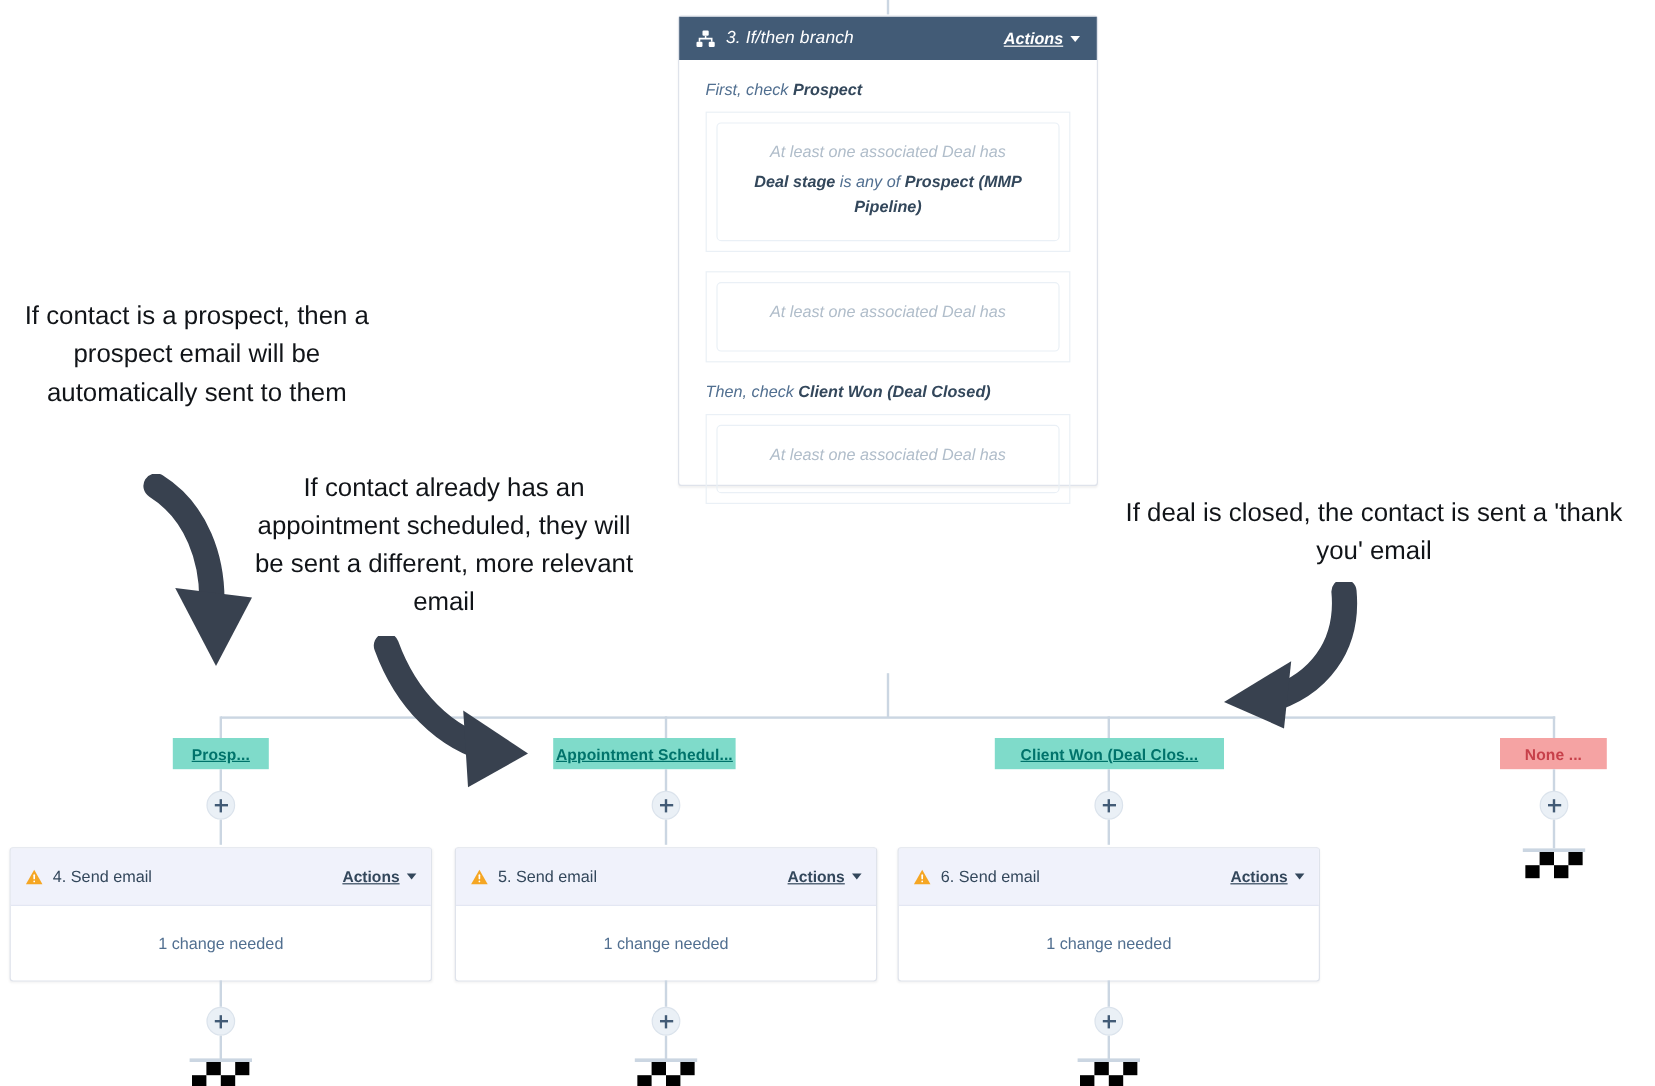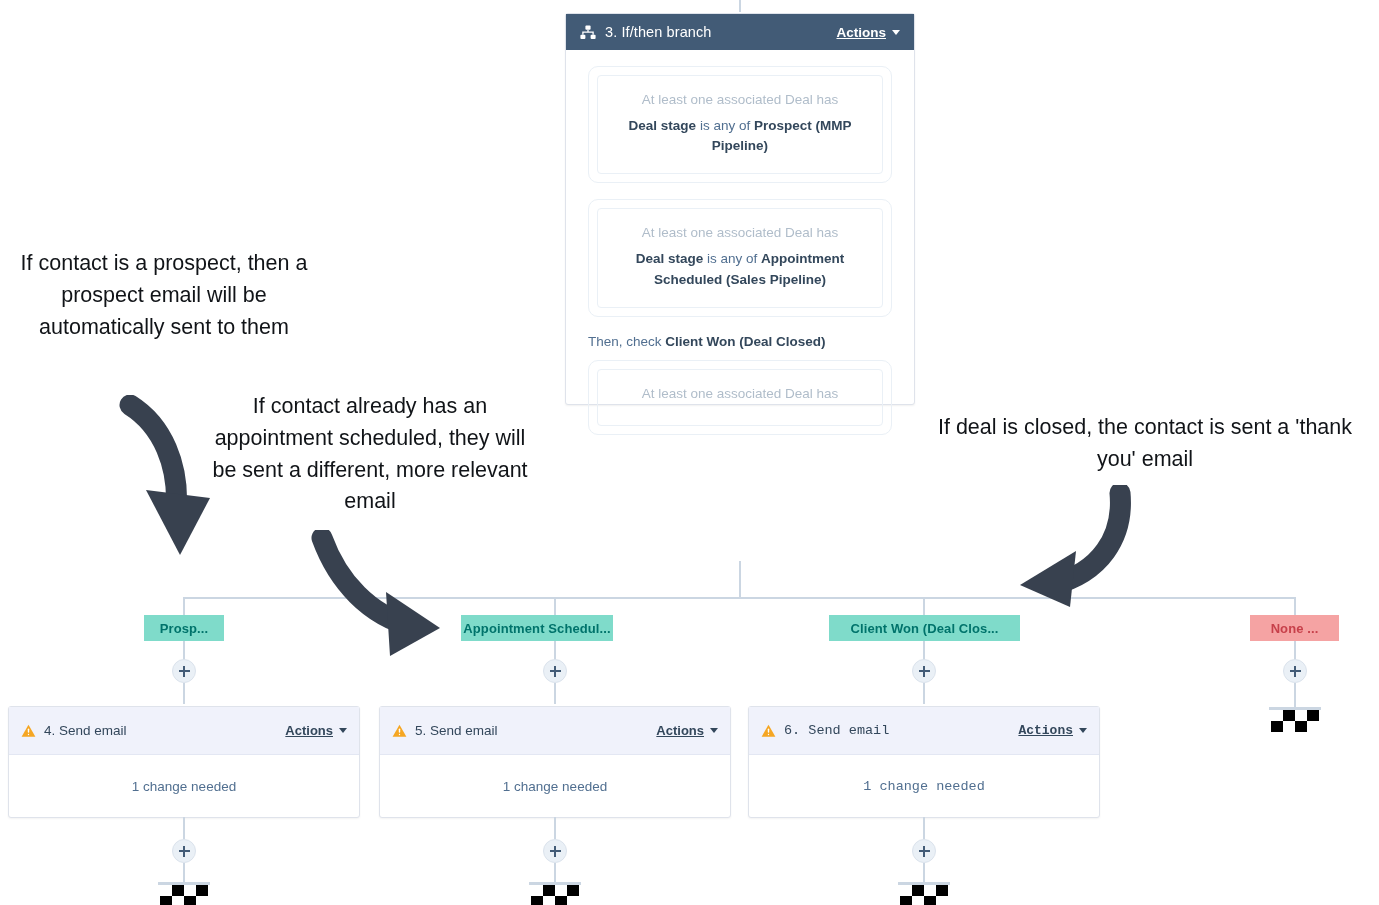--- a/index.html
+++ b/index.html
@@ -40,41 +40,41 @@
   .caret {
     width: 0; height: 0; border-left: 4.5px solid transparent;
     border-right: 4.5px solid transparent; border-top: 5px solid currentColor;
   }
   .branch-body { padding: 16px 22px 18px 22px; }
   .check-label {
     font-size: 13.5px; color: #516f90; margin-bottom: 8px; line-height: 1.4;
   }
   .check-label b { color: #33475b; font-weight: 700; }
   .cond-outer {
-    border: 1px solid #eaf0f6; border-radius: 10px; padding: 8px;
+    border: 1px solid #eaf0f6; border-radius: 0; padding: 8px;
     margin-bottom: 16px;
   }
   .cond-outer:last-child { margin-bottom: 0; }
   .cond-inner {
     border: 1px solid #eaf0f6; border-radius: 4px;
     padding: 14px 16px 16px 16px; text-align: center;
   }
   .cond-top { font-size: 13.5px; color: #b0bdca; margin-bottom: 6px; line-height: 1.45; }
   .cond-main { font-size: 13.5px; color: #33475b; line-height: 1.55; }
   .cond-main b { font-weight: 700; }
   .cond-main .muted { color: #516f90; font-weight: 400; }
 
   
   .pill {
     position: absolute; height: 26px;
     display: flex; align-items: center; justify-content: center;
     font-size: 13px; font-weight: 700; letter-spacing: .1px;
     white-space: nowrap; overflow: hidden; cursor: pointer;
   }
-  .pill.teal { background: #7fdbca; color: #00736b; }
+  .pill.teal { background: #7fdbca; color: #00736b; text-decoration: underline; }
   .pill.red  { background: #f5a3a3; color: #c7404a; }
 
   
   .plus {
     position: absolute; width: 24px; height: 24px; border-radius: 50%;
     background: #eaf0f6; border: 1px solid #dbe3ec;
     display: flex; align-items: center; justify-content: center;
     cursor: pointer;
   }
   .plus::before, .plus::after {
@@ -116,54 +116,54 @@
   }
   .arrow { position: absolute; }
 </style>
 </head>
 <body>
 
 <div id="stage">
 
   <div class="vline" style="left:739px; top:0px; height:12px;"></div>
 
-  <div class="branch-card" style="left:565px; top:13px; width:350px; height:392px;">
+  <div class="branch-card" style="left:565px; top:13px; width:350px; height:392px;font-style:italic;">
     <div class="branch-head">
       <span class="hicon">
         <svg width="16" height="15" viewBox="0 0 16 15">
           <rect x="5.4" y="0.4" width="5.2" height="4.3" rx="1" fill="#fff"></rect>
           <rect x="0.4" y="9.8" width="5" height="4.3" rx="1" fill="#fff"></rect>
           <rect x="10.6" y="9.8" width="5" height="4.3" rx="1" fill="#fff"></rect>
           <path d="M8 4.7 V7.2 M2.9 9.8 V7.2 H13.1 V9.8" stroke="#fff" stroke-width="1.3" fill="none"></path>
         </svg>
       </span>
       <span class="branch-title">3. If/then branch</span>
       <span class="actions-link">
         <span>Actions</span>
         <i class="caret"></i>
       </span>
     </div>
 
     <div class="branch-body">
 
+      <div class="check-label">
+        <span>First, check </span><b>Prospect</b>
+      </div>
       <div class="cond-outer">
         <div class="cond-inner">
           <div class="cond-top">At least one associated Deal has</div>
           <div class="cond-main">
             <b>Deal stage</b><span class="muted"> is any of </span><b>Prospect (MMP Pipeline)</b>
           </div>
         </div>
       </div>
 
       <div class="cond-outer">
         <div class="cond-inner">
           <div class="cond-top">At least one associated Deal has</div>
-          <div class="cond-main">
-            <b>Deal stage</b><span class="muted"> is any of </span><b>Appointment Scheduled (Sales Pipeline)</b>
-          </div>
         </div>
       </div>
 
       <div class="check-label">
         <span>Then, check </span><b>Client Won (Deal Closed)</b>
       </div>
       <div class="cond-outer">
         <div class="cond-inner">
           <div class="cond-top">At least one associated Deal has</div>
         </div>
@@ -230,21 +230,21 @@
       </span>
       <span class="act-title">5. Send email</span>
       <span class="act-actions">
         <span>Actions</span>
         <i class="caret"></i>
       </span>
     </div>
     <div class="act-body">1 change needed</div>
   </div>
 
-  <div class="act-card" style="left:748px; top:706px;font-family:Liberation Mono, monospace;">
+  <div class="act-card" style="left:748px; top:706px;">
     <div class="act-head">
       <span class="warn">
         <svg width="15" height="14" viewBox="0 0 15 14">
           <path d="M7.5 0.8 L14.4 12.8 H0.6 Z" fill="#f5a623"></path>
           <rect x="6.8" y="4.6" width="1.4" height="4.2" rx=".7" fill="#fff"></rect>
           <rect x="6.8" y="9.7" width="1.4" height="1.5" rx=".7" fill="#fff"></rect>
         </svg>
       </span>
       <span class="act-title">6. Send email</span>
       <span class="act-actions">

